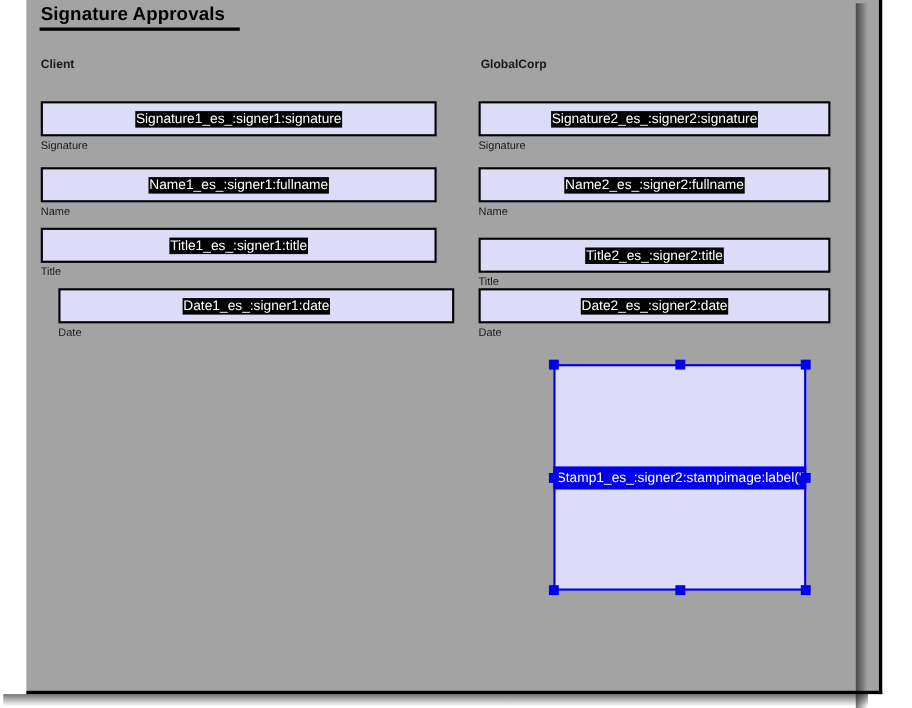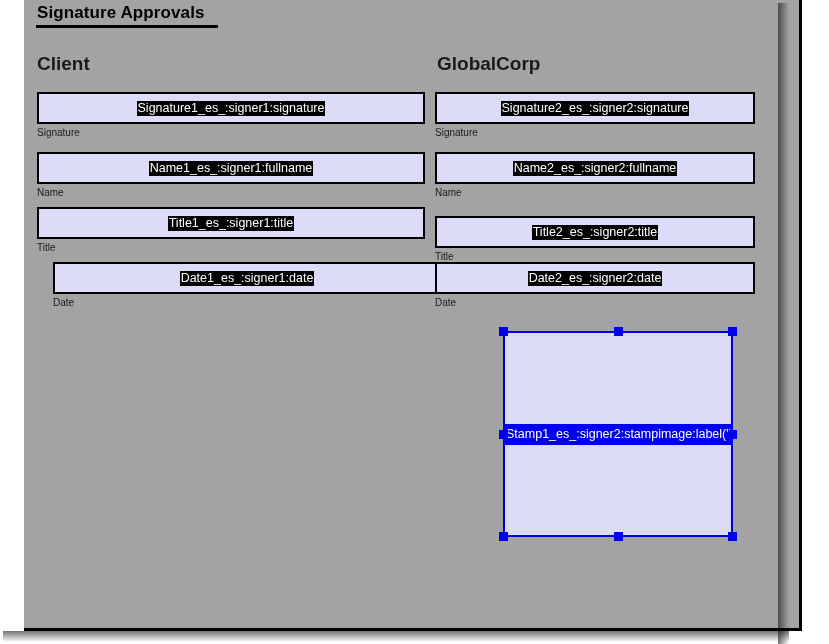--- a/index.html
+++ b/index.html
@@ -63,31 +63,31 @@
     left: 12px;
     top: 25px;
     width: 182px;
     height: 3px;
     background: #000000;
   }
 
   
   .col-heading {
     position: absolute;
-    font-size: 19px;
+    font-size: 11px;
     font-weight: bold;
     color: #1a1a1a;
     white-space: nowrap;
   }
   #heading-client   { left: 13px;  top: 53px; }
   #heading-globalcorp { left: 413px; top: 53px; }
 
   
   .field-row { position: absolute; }
-  .field-row.left  { left: 13px;  width: 388px; }
+  .field-row.left  { left: 13px;  width: 360px; }
   .field-row.right { left: 411px; width: 320px; }
 
   .field-box {
     position: relative;
     height: 32px;
     background: #dcdcf8;
     border: 2px solid #000000;
     box-sizing: border-box;
     display: flex;
     align-items: center;

